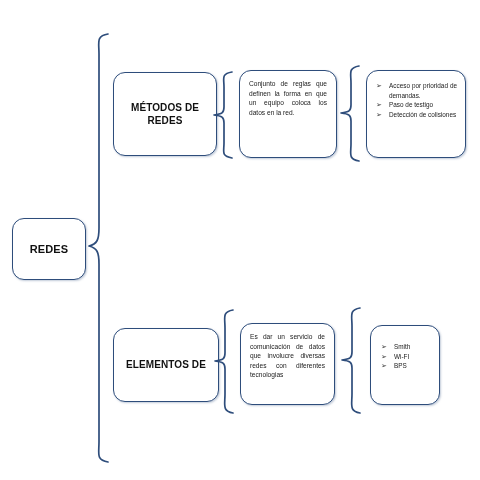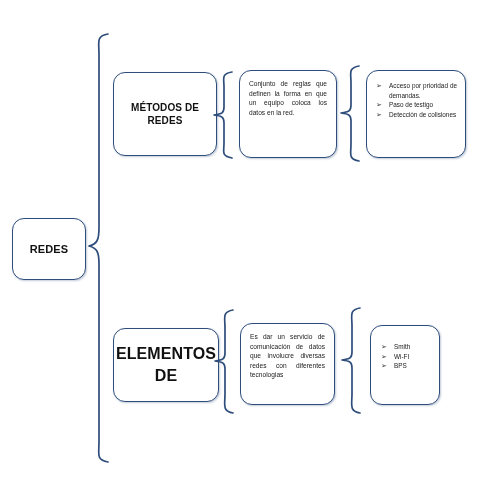--- a/index.html
+++ b/index.html
@@ -104,21 +104,21 @@
   }
   #node-metodos-items .bullet-list li { font-size: 6.4px; }
 
   
   #node-elementos {
     left: 113px;
     top: 328px;
     width: 106px;
     height: 74px;
   }
-  #node-elementos .node-title { font-size: 16px; }
+  #node-elementos .node-title { font-size: 10px; }
 
   #node-elementos-desc {
     left: 240px;
     top: 323px;
     width: 95px;
     height: 82px;
     padding: 8px 9px;
     align-items: flex-start;
     justify-content: flex-start;
   }

